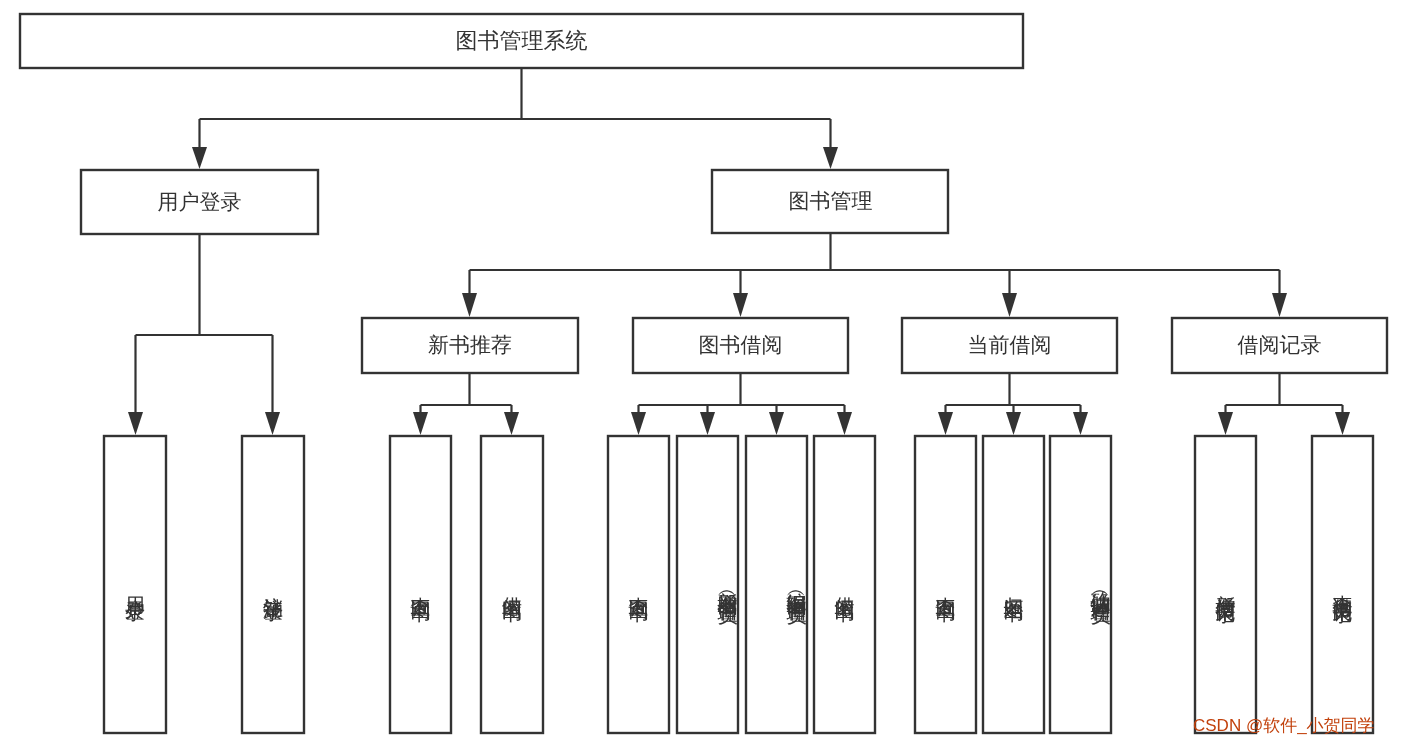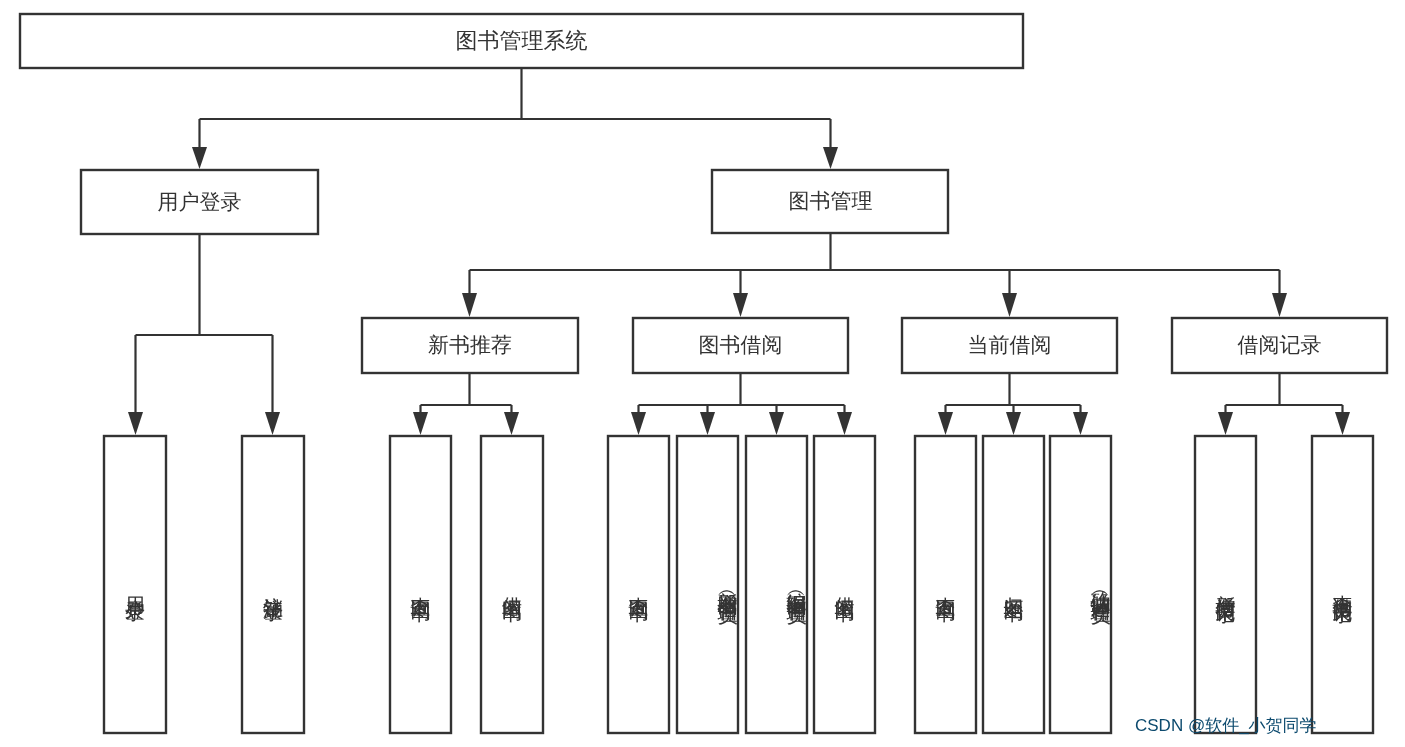--- a/index.html
+++ b/index.html
@@ -67,25 +67,25 @@
     font-size: 20px;
     line-height: 1.05;
     letter-spacing: 2px;
     color: #333333;
     white-space: nowrap;
     pointer-events: none;
     user-select: none;
   }
   #watermark {
     position: absolute;
-    left: 1135px;
+    left: 1193px;
     top: 714px;
     font-family: "Liberation Sans", "DejaVu Sans", sans-serif;
     font-size: 17px;
-    color: #0c4a6e;
+    color: #c2410c;
     white-space: nowrap;
     user-select: none;
     text-align: right;
   }
 </style>
 </head>
 <body>
 
 <div id="diagram-root">
 

